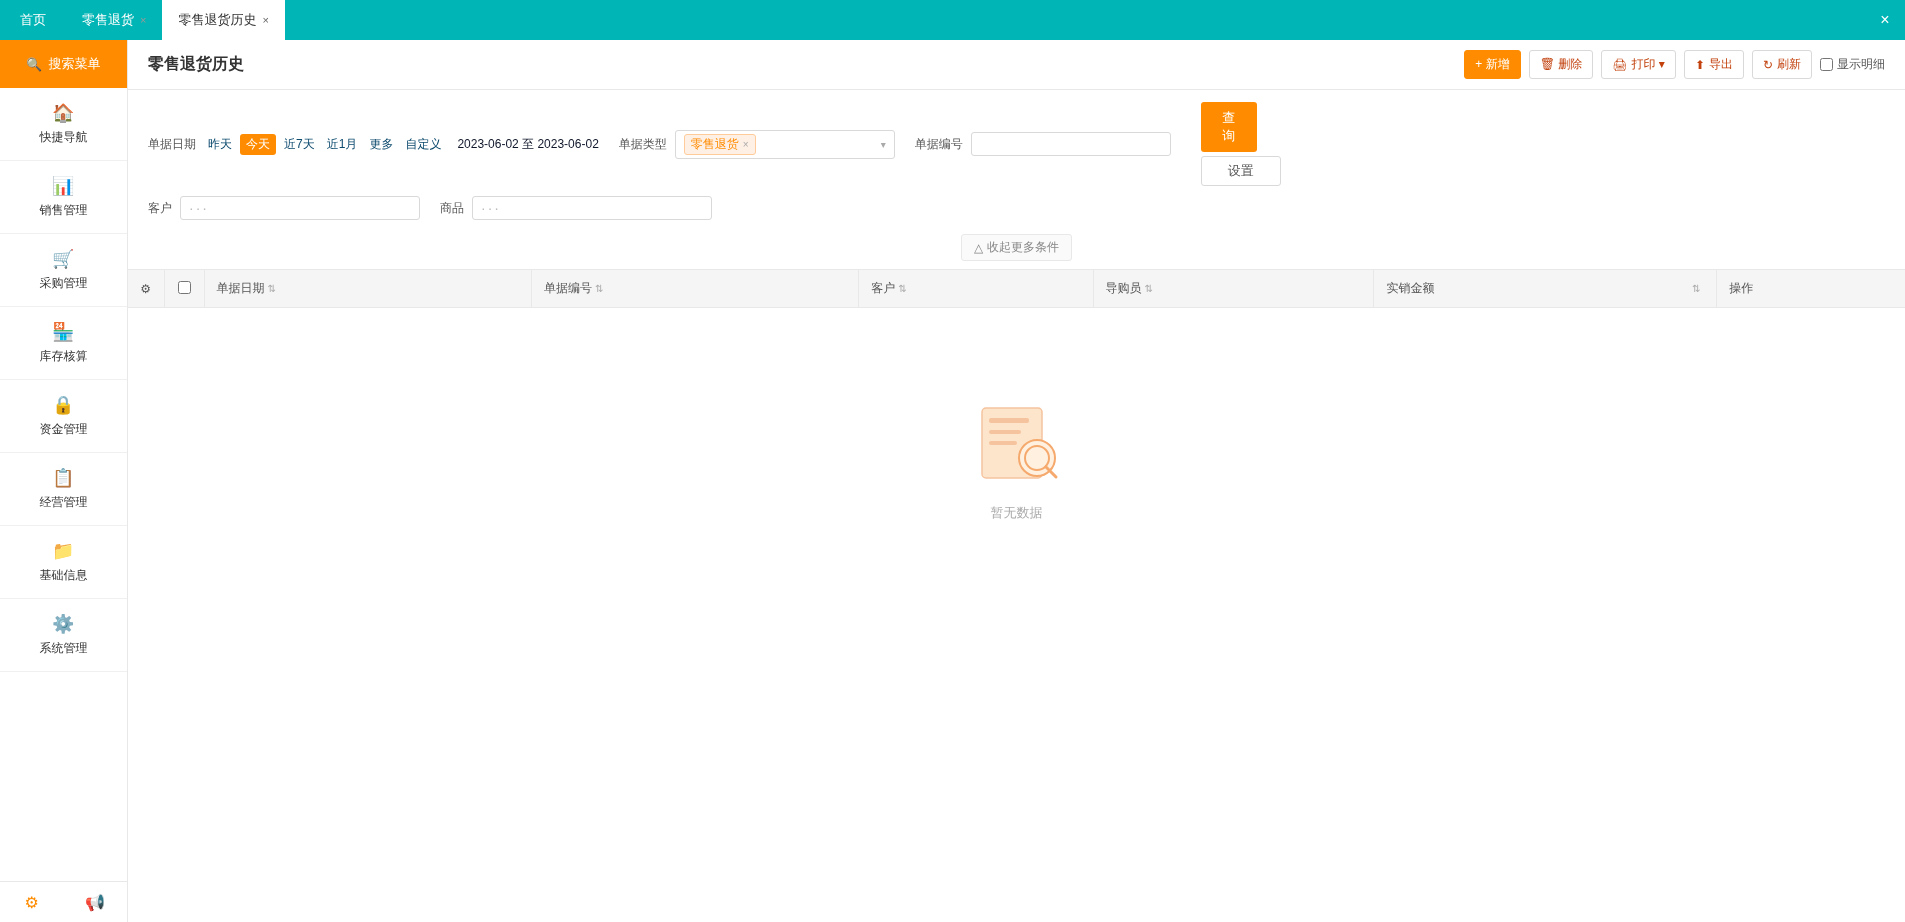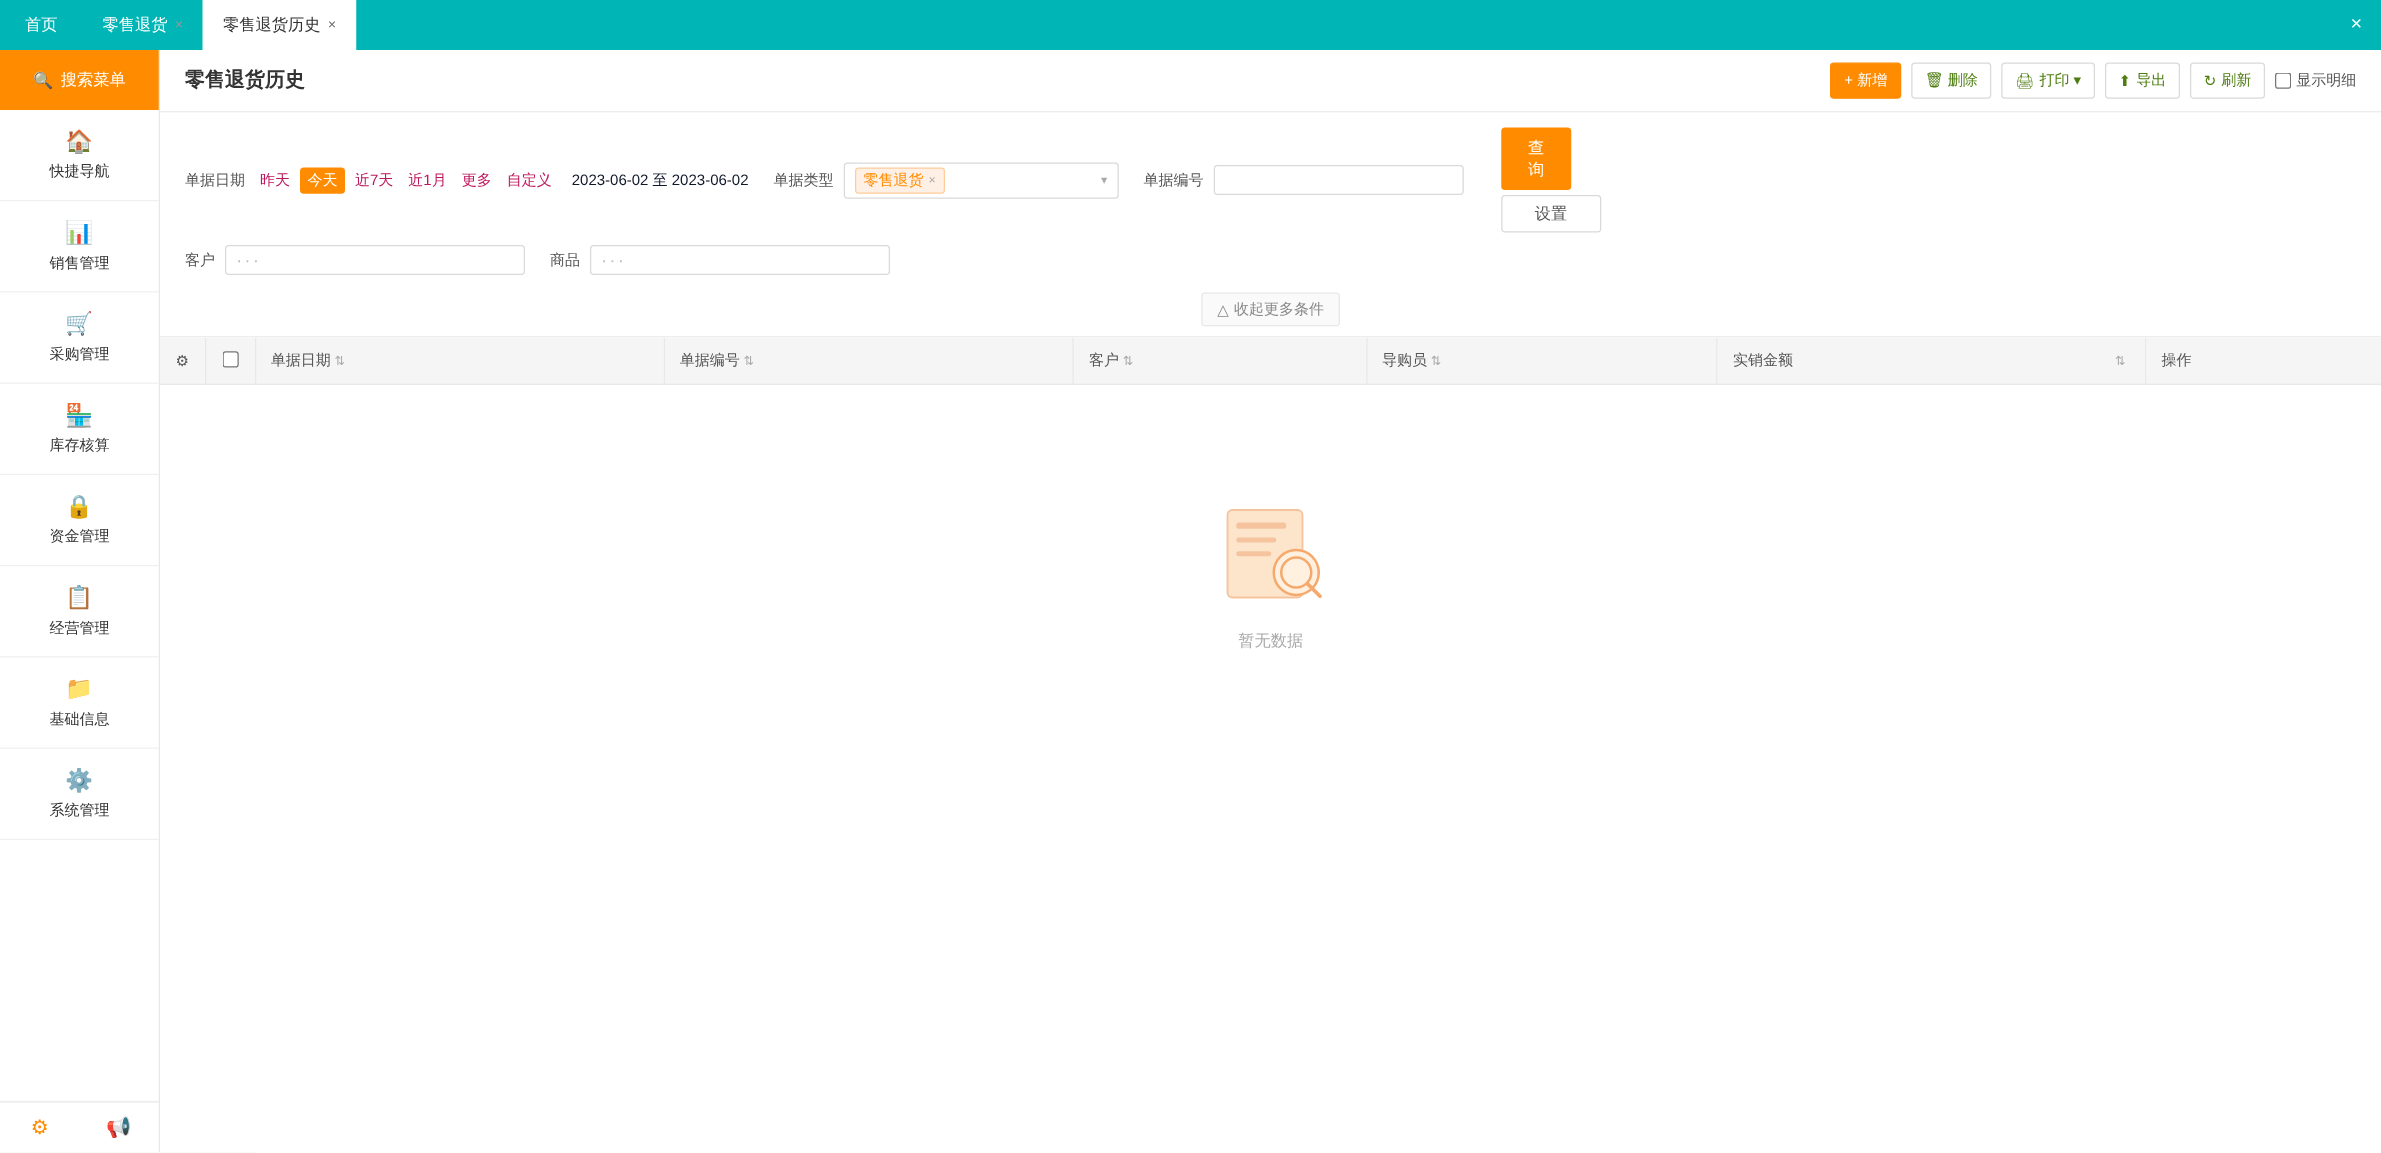--- a/index.html
+++ b/index.html
@@ -144,21 +144,21 @@
     }
     .action-btn {
       display: flex;
       align-items: center;
       gap: 4px;
       padding: 5px 10px;
       border: 1px solid #d9d9d9;
       border-radius: 3px;
       background: #fff;
       font-size: 12px;
-      color: #4d7c0f;
+      color: #c2410c;
       cursor: pointer;
       white-space: nowrap;
     }
     .action-btn.primary {
       background: #ff8c00;
       color: #fff;
       border-color: #ff8c00;
     }
     .display-toggle {
       display: flex;
@@ -190,21 +190,21 @@
       color: #555;
     }
     .filter-label { white-space: nowrap; font-size: 12px; color: #555; }
     .date-shortcuts {
       display: flex;
       align-items: center;
       gap: 4px;
     }
     .date-shortcut {
       font-size: 12px;
-      color: #be185d;
+      color: #0c4a6e;
       cursor: pointer;
       padding: 2px 4px;
     }
     .date-shortcut.active {
       background: #ff8c00;
       color: #fff;
       border-radius: 3px;
       padding: 2px 6px;
     }
     .date-range-text {

